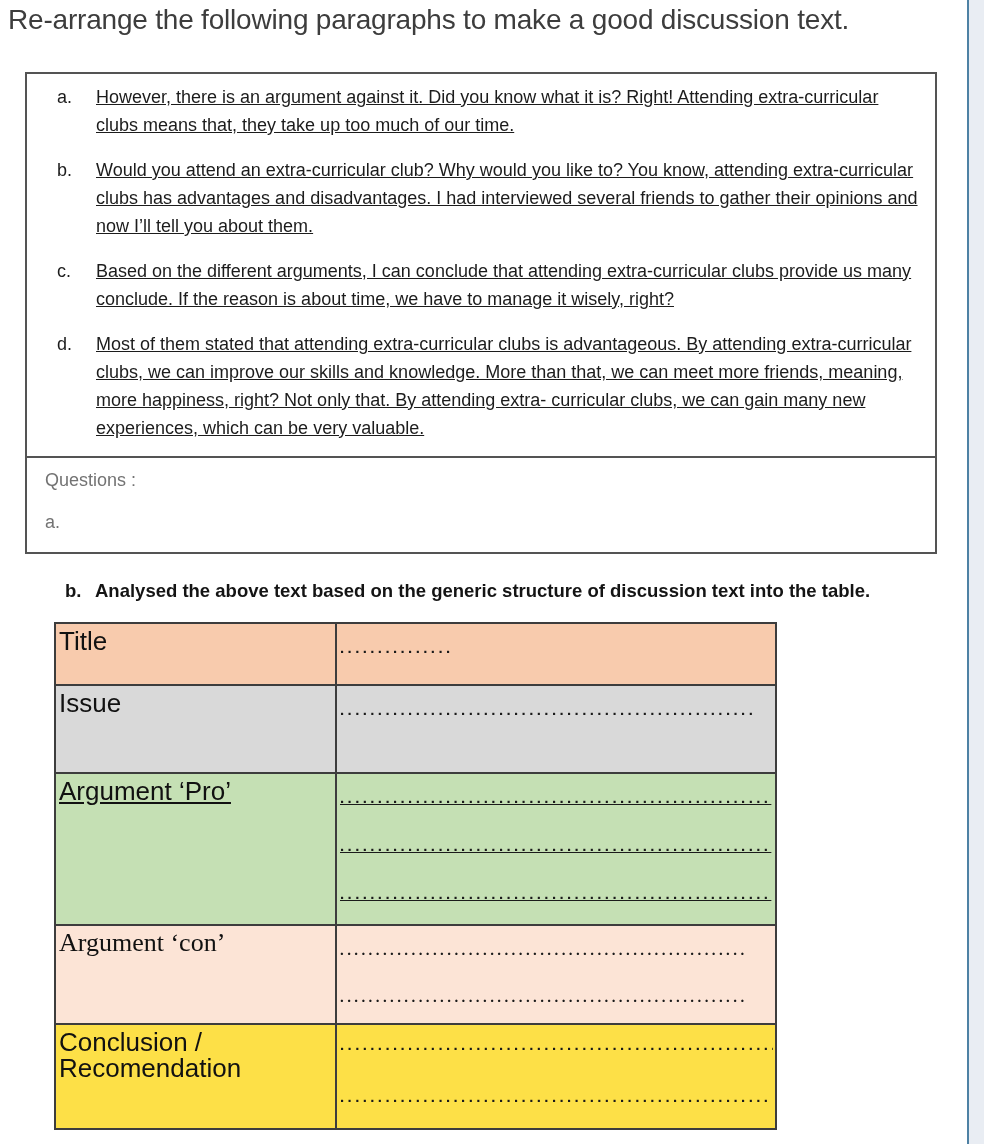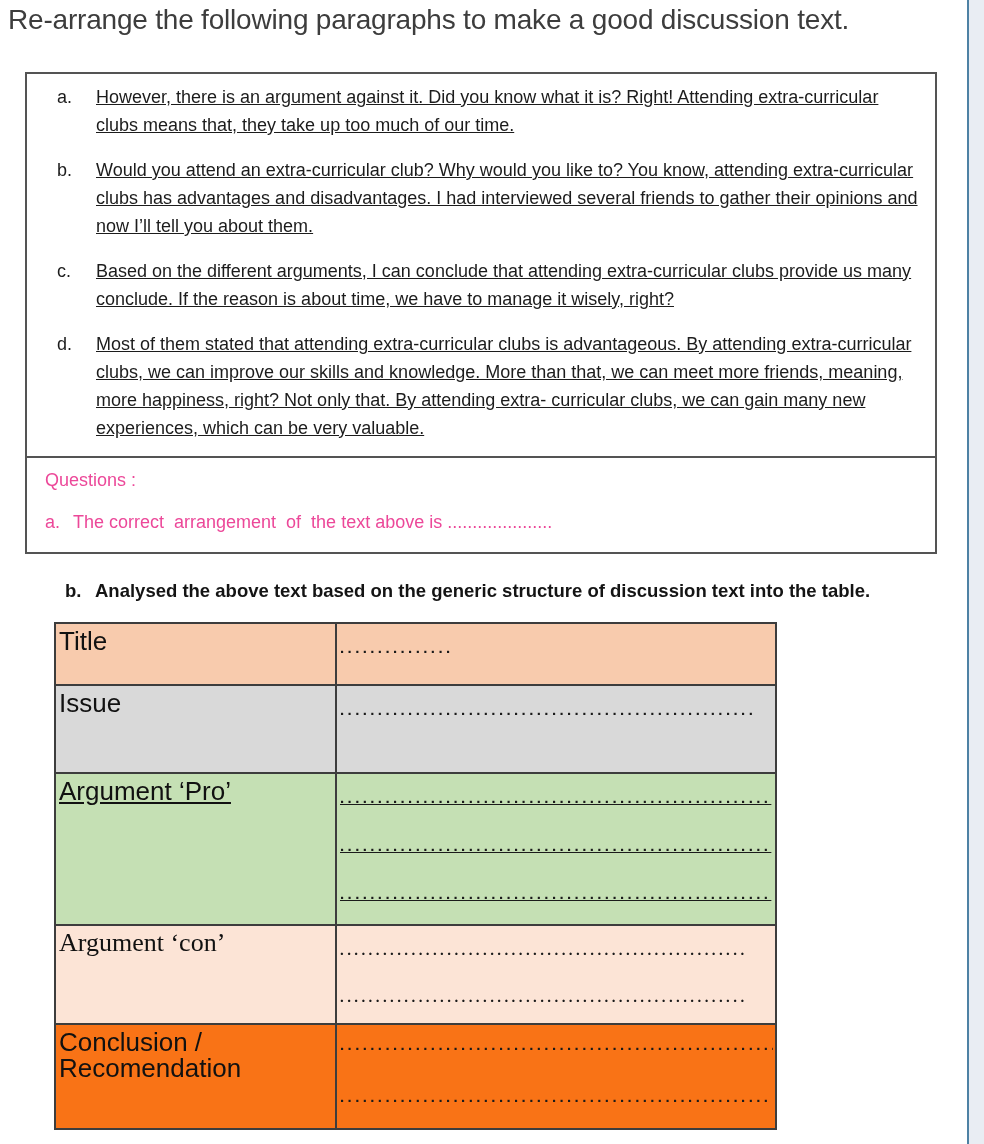--- a/index.html
+++ b/index.html
@@ -37,21 +37,21 @@
     display:flex;
     margin-bottom:17px;
     font-size:18px;line-height:28px;color:#1c1c1c;
   }
   .pitem:last-child{margin-bottom:6px;}
   .plabel{flex:0 0 39px;width:39px;}
   .ptext{width:839px;text-decoration:underline;}
   .questions-section{
     border-top:2px solid #545454;
     padding:8px 10px 16px 18px;
-    font-size:18px;line-height:28px;color:#ec4899;
+    font-size:18px;line-height:28px;color:#737373;
   }
   .q-heading{margin-bottom:14px;}
   .q-item{display:flex;white-space:pre-wrap;}
   .q-item .plabel{flex:0 0 28px;width:28px;}
   
   .sub-q{
     position:absolute;left:65px;top:578px;
     display:flex;
     font-size:18.5px;line-height:26px;font-weight:600;color:#141414;
     white-space:nowrap;
@@ -111,21 +111,20 @@
     </div>
     <div class="pitem">
       <span class="plabel">d.</span>
       <div class="ptext">Most of them stated that attending extra-curricular clubs is advantageous. By attending extra-curricular clubs, we can improve our skills and knowledge. More than that, we can meet more friends, meaning, more happiness, right? Not only that. By attending extra- curricular clubs, we can gain many new experiences, which can be very valuable.</div>
     </div>
   </div>
   <div class="questions-section">
     <div class="q-heading">Questions :</div>
     <div class="q-item">
       <span class="plabel">a.</span>
-      <div>The correct  arrangement  of  the text above is .....................</div>
     </div>
   </div>
 </div>
 
 <div class="sub-q">
   <span class="plabel">b.</span>
   <div>Analysed the above text based on the generic structure of discussion text into the table.</div>
 </div>
 
 <table class="fill-table">
@@ -154,21 +153,21 @@
         <div class="dots">.........................................................</div>
       </td>
     </tr>
     <tr class="row-con" style="background-color: rgb(252, 228, 214);">
       <td class="label-cell">Argument ‘con’</td>
       <td class="value-cell">
         <div class="dots">.........................................................</div>
         <div class="dots">.........................................................</div>
       </td>
     </tr>
-    <tr class="row-concl" style="background-color: #f97316;">
+    <tr class="row-concl" style="background-color: #fde047;">
       <td class="label-cell">Conclusion / Recomendation</td>
       <td class="value-cell">
         <div class="dots">...........................................................</div>
         <div class="dots">.........................................................</div>
       </td>
     </tr>
   </tbody>
 </table>
 
 <div class="scroll-strip"></div>

